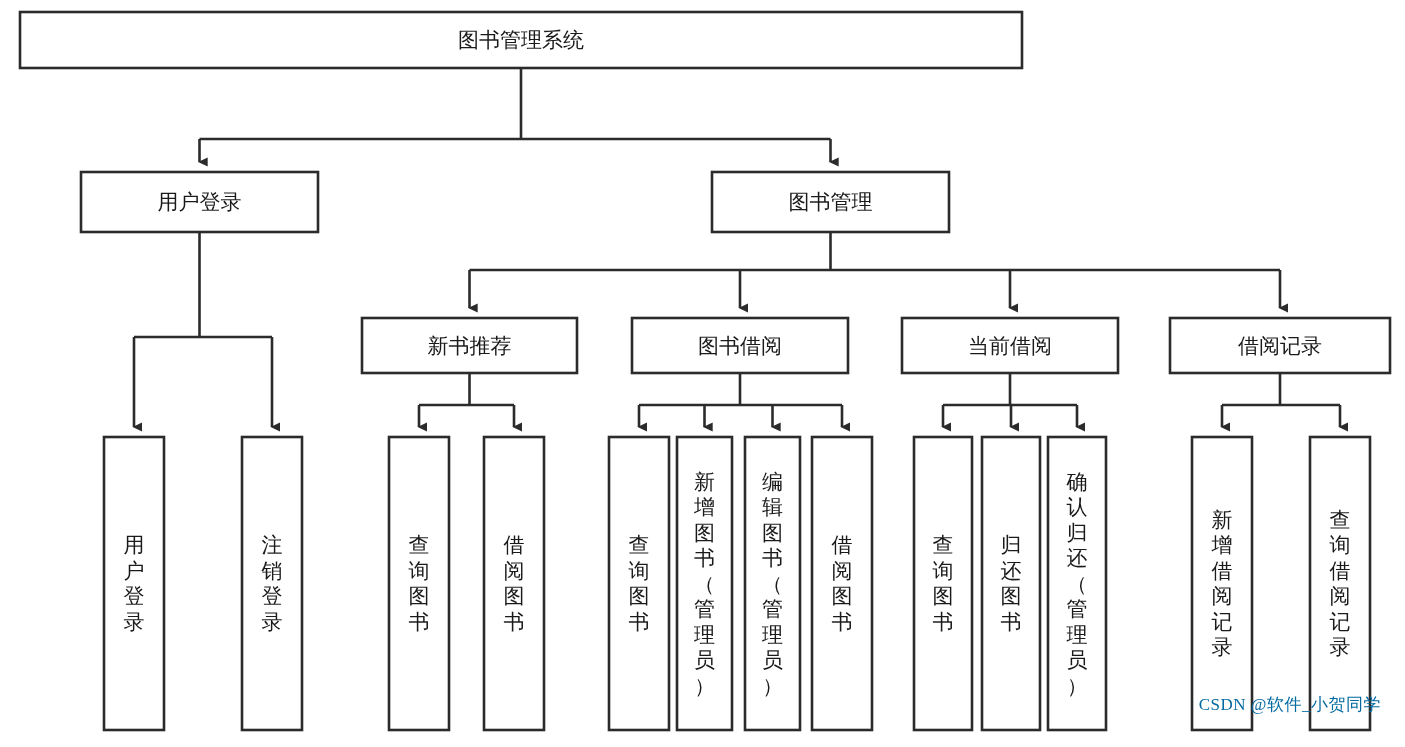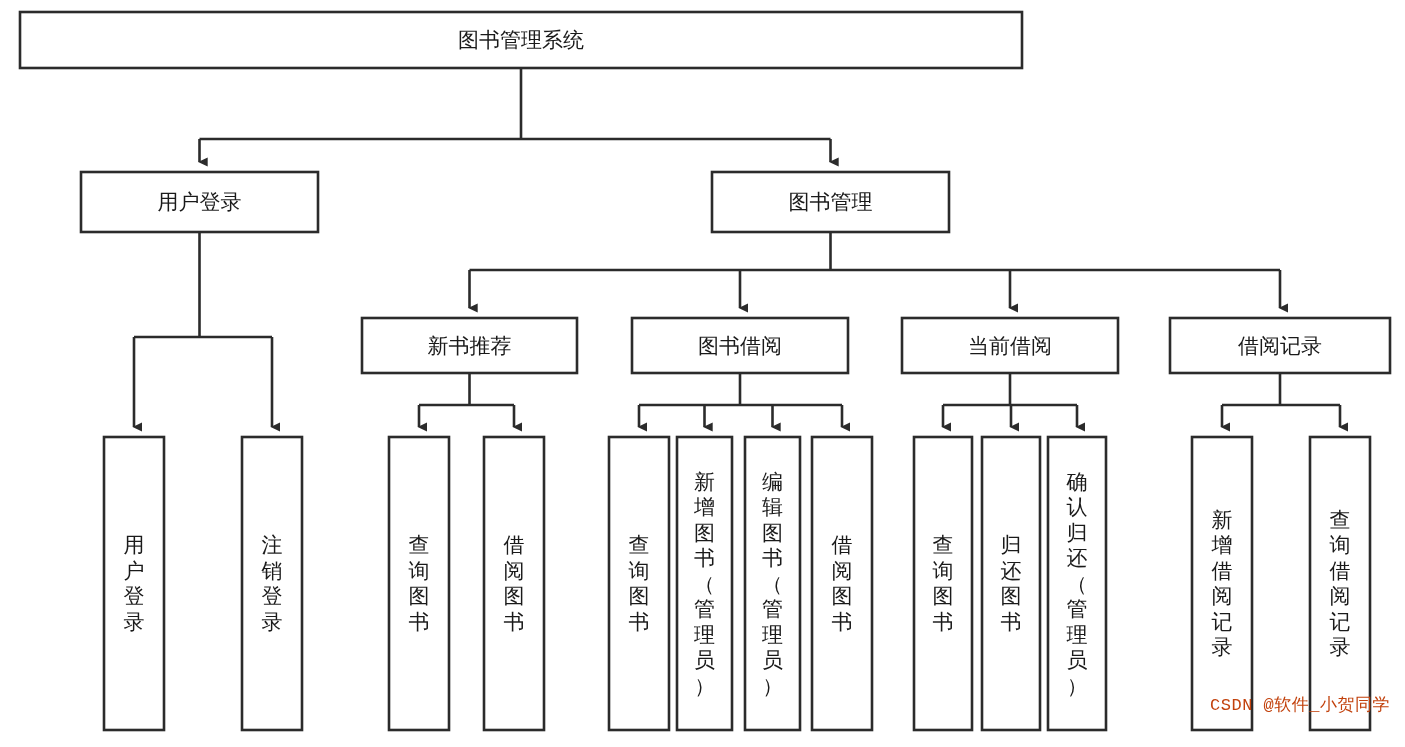--- a/index.html
+++ b/index.html
@@ -47,25 +47,25 @@
     dominant-baseline: middle;
   }
   .node-label-vertical {
     fill: #1a1a1a;
     font-family: "DejaVu Sans", "Liberation Sans", sans-serif;
     font-size: 21px;
     text-anchor: middle;
   }
   .watermark {
     position: absolute;
-    right: 15px;
+    right: 24px;
     bottom: 6px;
-    font-family: Liberation Mono, monospace;
+    font-family: Liberation Serif, serif;
     font-size: 17px;
-    color: #c2410c;
+    color: #0369a1;
     letter-spacing: 0.5px;
     white-space: nowrap;
     pointer-events: none;
   }
 </style>
 </head>
 <body>
 
 <div id="diagram-root">
   <svg class="flow" id="flow-svg" viewBox="0 0 1405 747" xmlns="http://www.w3.org/2000/svg">

